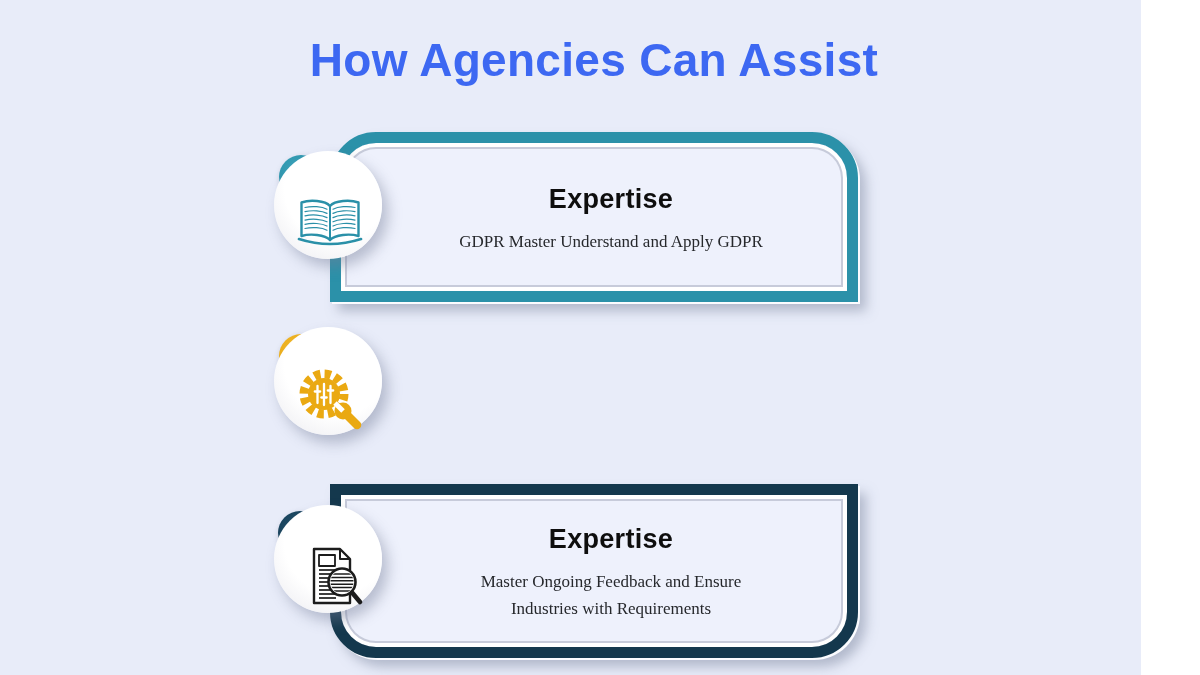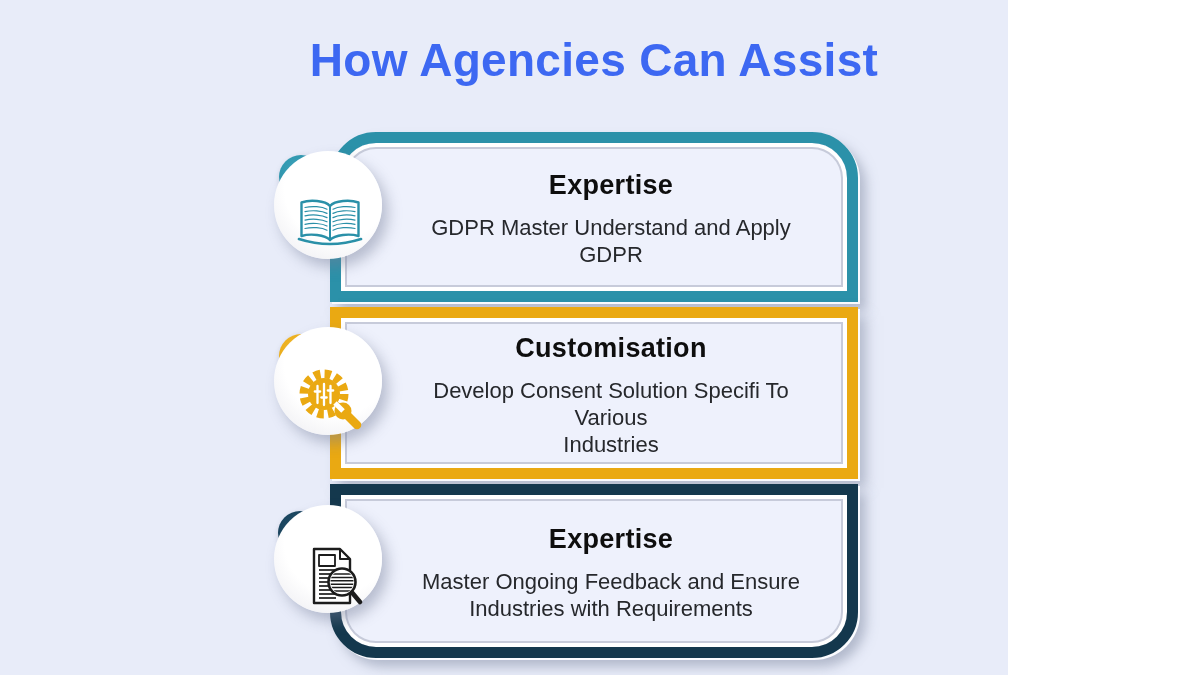--- a/index.html
+++ b/index.html
@@ -1,18 +1,18 @@
 <!DOCTYPE html>
 <html><head>
 <meta charset="utf-8">
 <style>
   html,body{margin:0;padding:0;}
   body{font-family:"Liberation Sans", sans-serif;}
   .stage{
-    position:relative; width:1008px; height:675px;
+    position:relative; width:1141px; height:675px;
     background:#E8ECF9; overflow:hidden;
   }
   .title-wrap{position:absolute; top:33px; left:0; width:1188px; text-align:center;}
   .title-wrap h1{
     margin:0; font-size:46px; font-weight:800; letter-spacing:.3px;
     color:#3D68F2;
   }
   
   .card{
     position:absolute; left:330px; width:528px; box-sizing:border-box;
@@ -32,21 +32,21 @@
   .card-inner{
     position:absolute; inset:0; display:flex; flex-direction:column;
     align-items:center; justify-content:center;
     padding:4px 22px 0 56px; text-align:center;
   }
   .card-heading{
     font-size:27px; font-weight:800; color:#0E0E0E; letter-spacing:.3px;
     margin:0 0 13px 0;
   }
   .card-body{
-    font-size:22px; line-height:27px; color:#26282C; margin:0;
+    font-size:17px; line-height:27px; color:#26282C; margin:0;font-family:Liberation Serif, serif;
   }
   
   .mini-circle{
     position:absolute; width:44px; height:44px; border-radius:50%;
     z-index:2;
     box-shadow:2px 3px 6px rgba(80,90,110,.4);
   }
   .mini-circle.teal{background:radial-gradient(circle at 38% 32%, #3BA4BC, #2B91A9 60%, #1F7E95 100%); top:155px; left:279px;}
   .mini-circle.gold{background:radial-gradient(circle at 38% 32%, #F3BB2E, #EAA912 60%, #C88F0C 100%); top:334px; left:279px;}
   .mini-circle.navy{background:radial-gradient(circle at 38% 32%, #1F4D66, #17405A 60%, #0D2A3B 100%); top:511px; left:278px;}
@@ -97,27 +97,20 @@
         <path d="M58,14.7 C51,13 41,13.7 36,16.4"></path>
         <path d="M58,18.9 C51,17.2 41,17.9 36,20.6"></path>
         <path d="M58,23.1 C51,21.4 41,22.1 36,24.8"></path>
         <path d="M58,27.3 C51,25.6 41,26.3 36,29"></path>
         <path d="M58,31.5 C51,29.8 41,30.5 36,33.2"></path>
       </g>
       <path d="M2,42 Q33,52 64,42" stroke-width="2.6"></path>
     </g>
   </svg>
 
-  <div class="card gold">
-    <div class="card-inner">
-      <h2 class="card-heading">Customisation</h2>
-      <p class="card-body">Develop Consent Solution Specifi To Various</p>
-      <p class="card-body">Industries</p>
-    </div>
-  </div>
   <div class="mini-circle gold"></div>
   <div class="big-circle gold"></div>
   <svg class="icon-svg gear" width="70" height="64" viewBox="0 0 70 64">
     <circle cx="28" cy="28" r="20" fill="none" stroke="#EAA912" stroke-width="9" stroke-dasharray="6.3 4.17"></circle>
     <circle cx="28" cy="28" r="16" fill="#EAA912"></circle>
     <g stroke="#ffffff" stroke-width="2.3" stroke-linecap="round">
       <line x1="21.5" y1="20" x2="21.5" y2="37"></line>
       <line x1="28" y1="18" x2="28" y2="39"></line>
       <line x1="34.5" y1="20" x2="34.5" y2="37"></line>
       <line x1="18.8" y1="25.5" x2="24.2" y2="25.5"></line>

